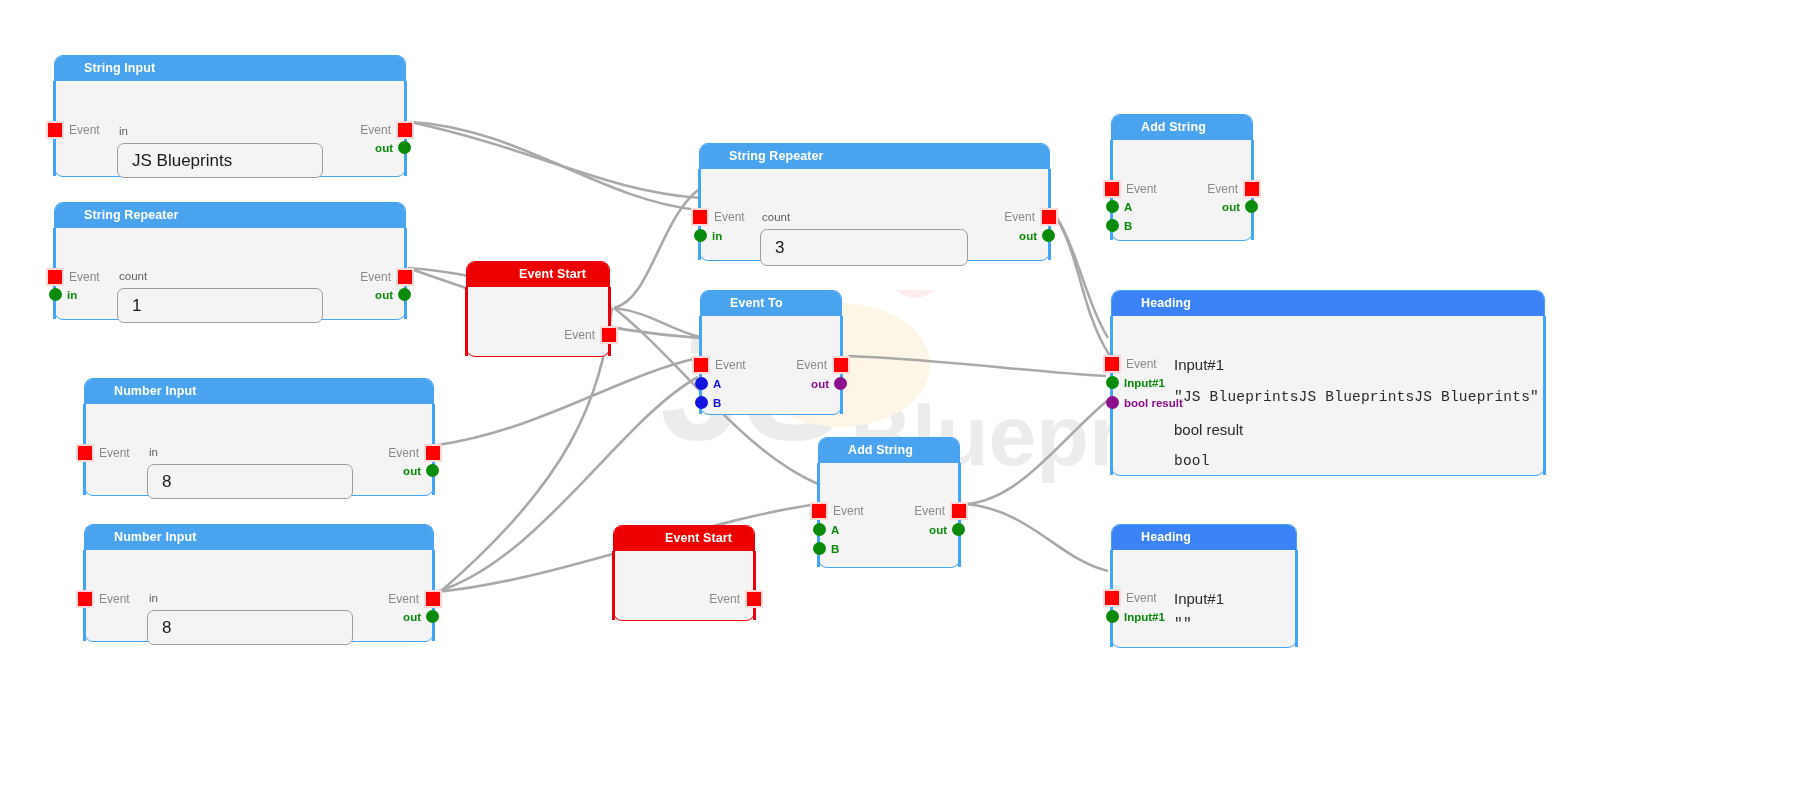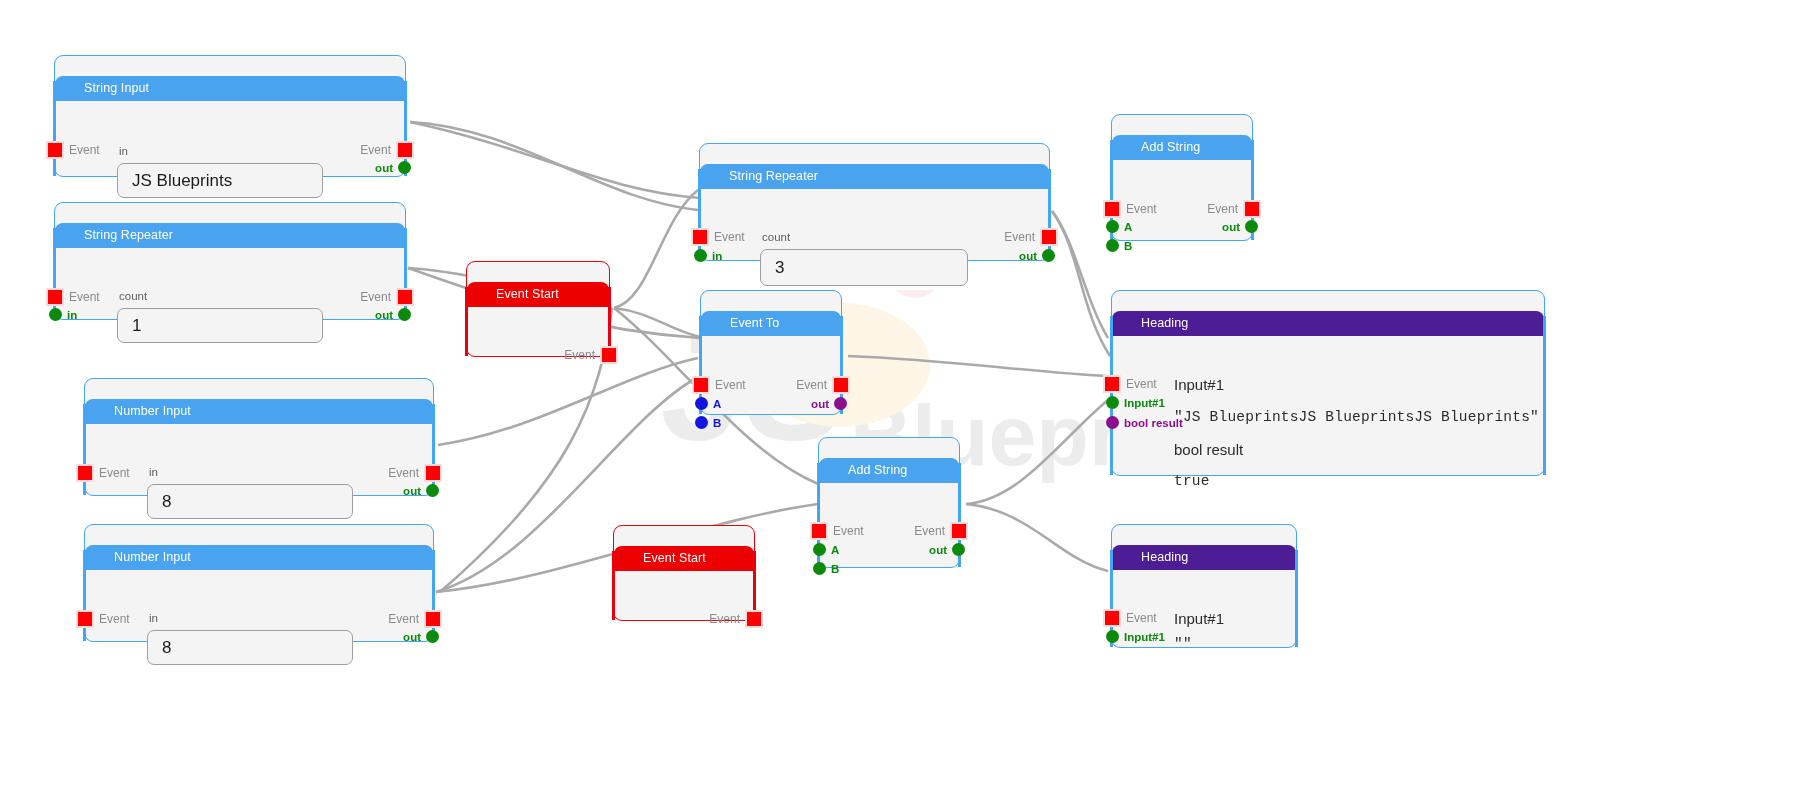--- a/index.html
+++ b/index.html
@@ -44,38 +44,38 @@
     position: absolute;
     z-index: 3;
     box-sizing: border-box;
     border: 1.6px solid #42a5f5;
     border-radius: 9px;
     background: #f4f4f4;
     box-shadow: 0 0 0 0 rgba(0,0,0,0);
   }
   .node.red {
     border-color: #e8000d;
+    text-align: center;
   }
   .node-head {
     box-sizing: border-box;
     height: 25px;
     line-height: 25px;
     border-radius: 8px 8px 0 0;
     background: #4aa3ef;
     color: #ffffff;
     font-size: 12.5px;
-    font-weight: normal;
+    font-weight: bold;
     padding-left: 29px;
     letter-spacing: .1px;
     white-space: nowrap;
     overflow: hidden;
-    margin-top: 20px;
   }
   .node.red > .node-head { background: #ed0000; }
-  .node.orange > .node-head { background: #4c1d95; }
+  .node.orange > .node-head { background: #3b82f6; }
   .node.orange { border-color: #42a5f5; }
 
   .node-body {
     position: relative;
     box-sizing: border-box;
     width: 100%;
   }
 
   
   .port {
@@ -451,21 +451,21 @@
         <span class="plabel green">Input#1</span>
       </div>
       <div class="port" style="left:-6px; top:80px;">
         <span class="dot data-purple"></span>
         <span class="plabel purple">bool result</span>
       </div>
 
       <div class="out-line" style="left:62px; top:40px;">Input#1</div>
       <div class="out-line mono" style="left:62px; top:73px;">"JS BlueprintsJS BlueprintsJS Blueprints"</div>
       <div class="out-line" style="left:62px; top:105px;">bool result</div>
-      <div class="out-line mono" style="left:62px; top:137px;">true</div>
+      <div class="out-line mono" style="left:62px; top:137px;">bool</div>
     </div>
   </div>
 
   <div class="node orange" style="left:1111px; top:524px; width:186px; height:124px;">
     <div class="node-head">Heading</div>
     <div class="rail" style="top:25px; height:97px;"></div>
     <div class="rail right" style="top:25px; height:97px;"></div>
     <div class="node-body">
       <div class="port" style="left:-9px; top:39px;">
         <span class="dot exec"></span>

